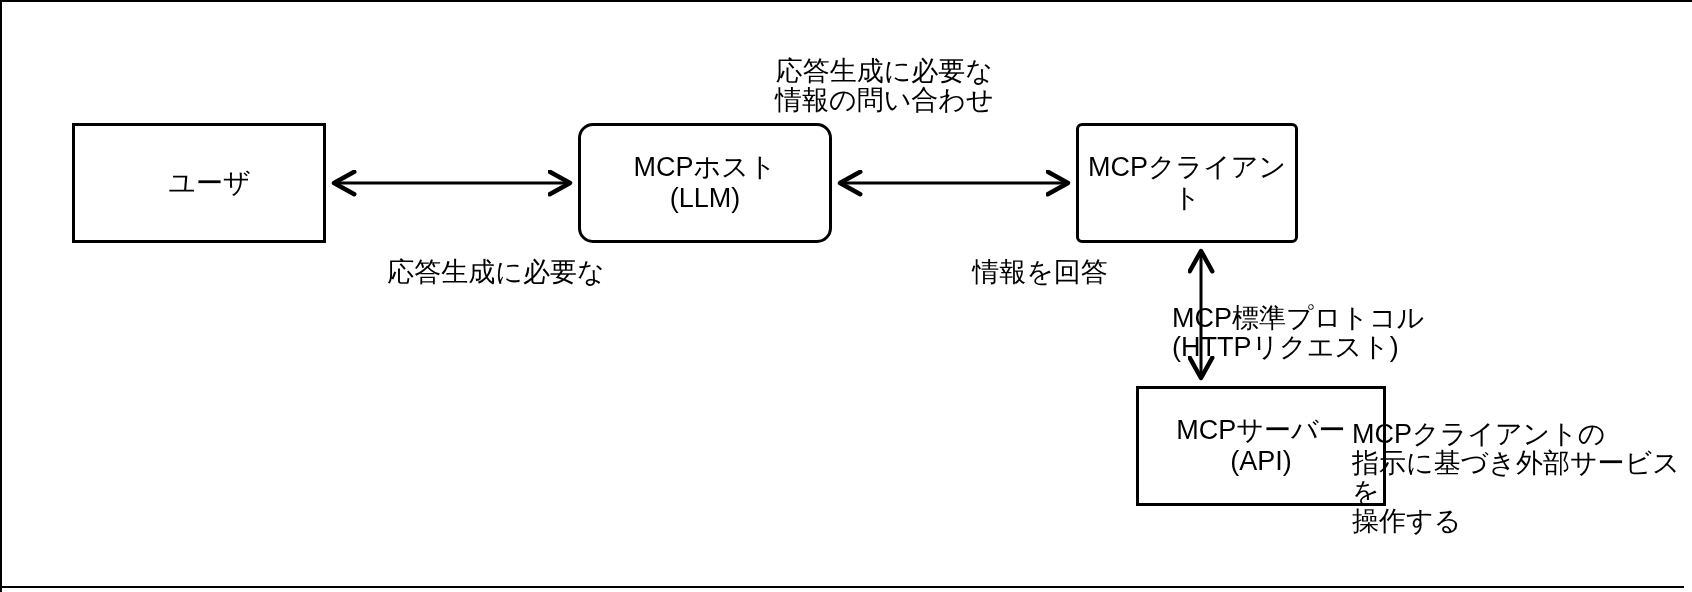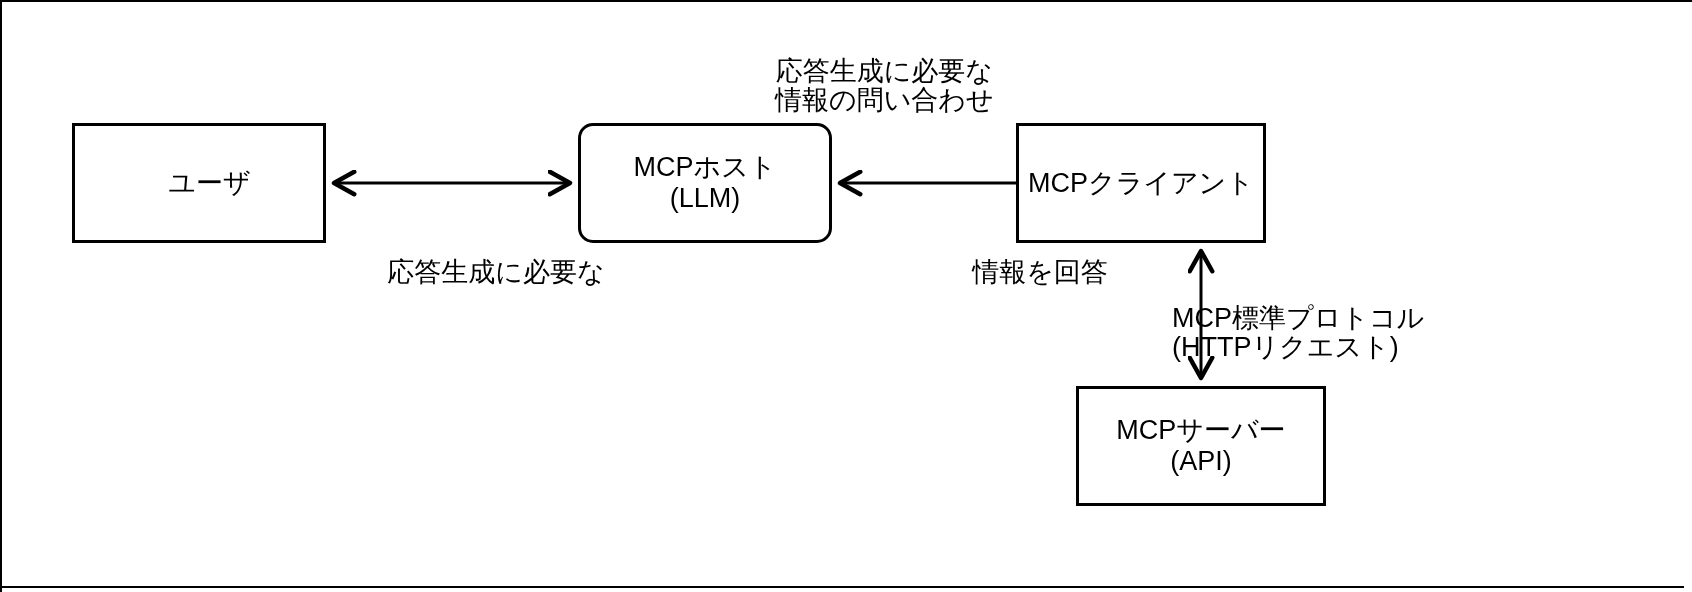--- a/index.html
+++ b/index.html
@@ -29,22 +29,22 @@
     display: flex;
     align-items: center;
     justify-content: center;
     text-align: center;
     font-size: 27px;
     line-height: 31px;
     white-space: pre-line;
   }
   .node-user   { left: 72px;   top: 123px; width: 254px; height: 120px; padding-left: 21px; }
   .node-host   { left: 578px;  top: 123px; width: 254px; height: 120px; border-radius: 15px; }
-  .node-client { left: 1016px; top: 123px; width: 250px; height: 120px; }
-  .node-server { left: 1076px; top: 386px; width: 250px; height: 120px; }
+  .node-client { left: 1076px; top: 123px; width: 222px; height: 120px; border-radius: 6px; }
+  .node-server { left: 1136px; top: 386px; width: 250px; height: 120px; }
 
   .edge-label, .note {
     position: absolute;
     font-size: 27px;
     line-height: 29px;
     white-space: pre-line;
   }
   .lbl-ask      { left: 452px;  top: 76px;  transform: translateX(-50%); text-align: center; }
   .lbl-response { left: 496px;  top: 258px; transform: translateX(-50%); text-align: center; }
   .lbl-query    { left: 775px;  top: 57px;  text-align: center; }
@@ -95,14 +95,17 @@
 (API)</span>
   </div>
 
   <div class="edge-label lbl-response">応答生成に必要な</div>
   <div class="edge-label lbl-query">応答生成に必要な
 情報の問い合わせ</div>
   <div class="edge-label lbl-answer">情報を回答</div>
   <div class="edge-label lbl-protocol">MCP標準プロトコル
 (HTTPリクエスト)</div>
 
+  <div class="note note-server">MCPクライアントの
+指示に基づき外部サービスを
+操作する</div>
 
 </div>
 
 </body></html>

